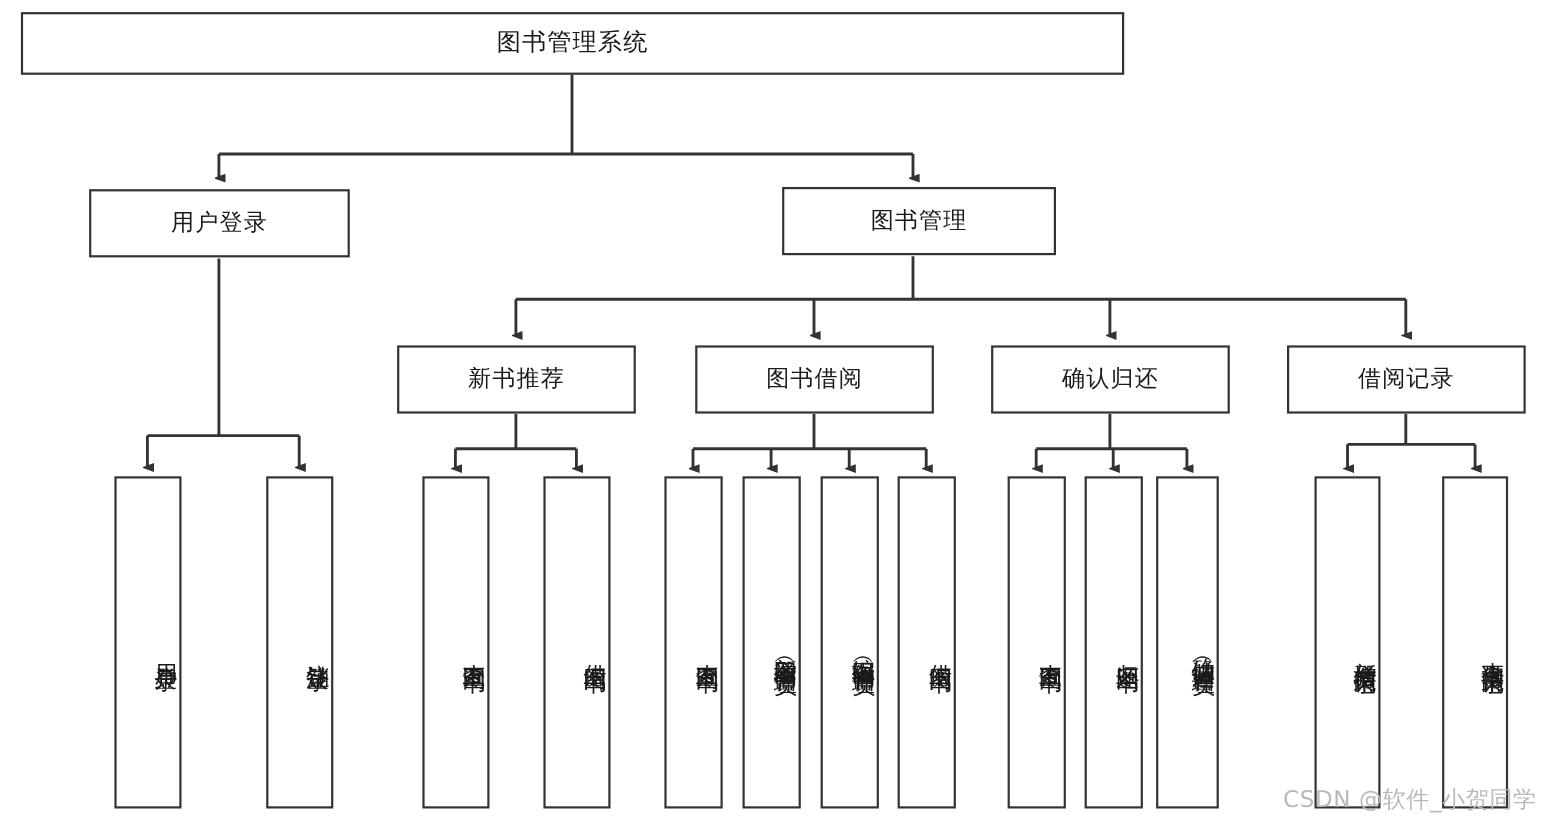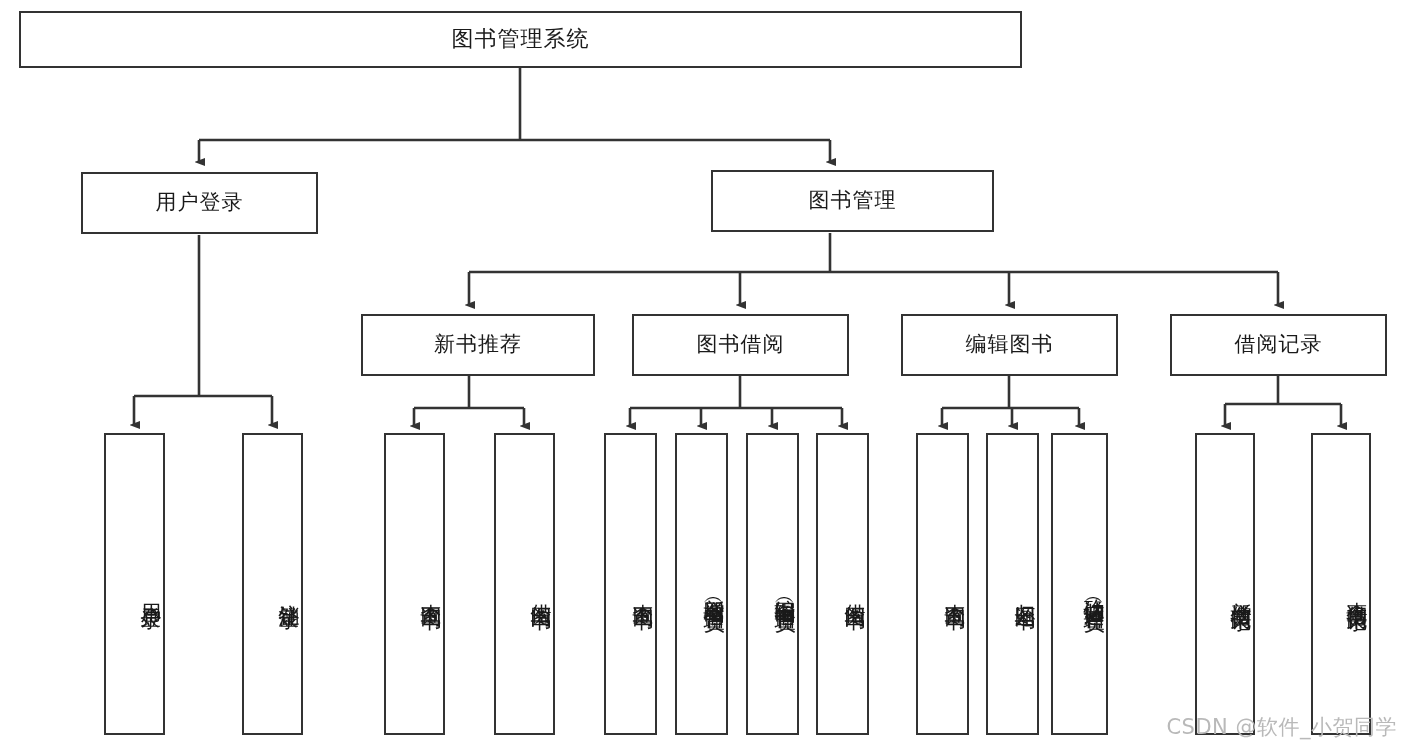--- a/index.html
+++ b/index.html
@@ -97,32 +97,32 @@
     </g>
   </svg>
 
   <div class="node horiz" id="root-node" style="left:19px;top:11px;width:1003px;height:57px;justify-content:center;">
     <span>图书管理系统</span>
   </div>
 
   <div class="node horiz" style="left:81px;top:172px;width:237px;height:62px;">
     <span>用户登录</span>
   </div>
-  <div class="node horiz" style="left:711px;top:170px;width:283px;height:62px;">
+  <div class="node horiz" style="left:711px;top:170px;width:249px;height:62px;">
     <span>图书管理</span>
   </div>
 
-  <div class="node horiz" style="left:361px;top:314px;width:234px;height:62px;">
+  <div class="node horiz" style="left:361px;top:314px;width:217px;height:62px;">
     <span>新书推荐</span>
   </div>
   <div class="node horiz" style="left:632px;top:314px;width:217px;height:62px;">
     <span>图书借阅</span>
   </div>
   <div class="node horiz" style="left:901px;top:314px;width:217px;height:62px;">
-    <span>编辑图书</span>
+    <span>确认归还</span>
   </div>
   <div class="node horiz" style="left:1170px;top:314px;width:217px;height:62px;">
     <span>借阅记录</span>
   </div>
 
   <div class="node vert" style="left:104px;top:433px;width:61px;height:302px;">
     <span>用户登录</span>
   </div>
   <div class="node vert" style="left:242px;top:433px;width:61px;height:302px;">
     <span>注销登录</span>

